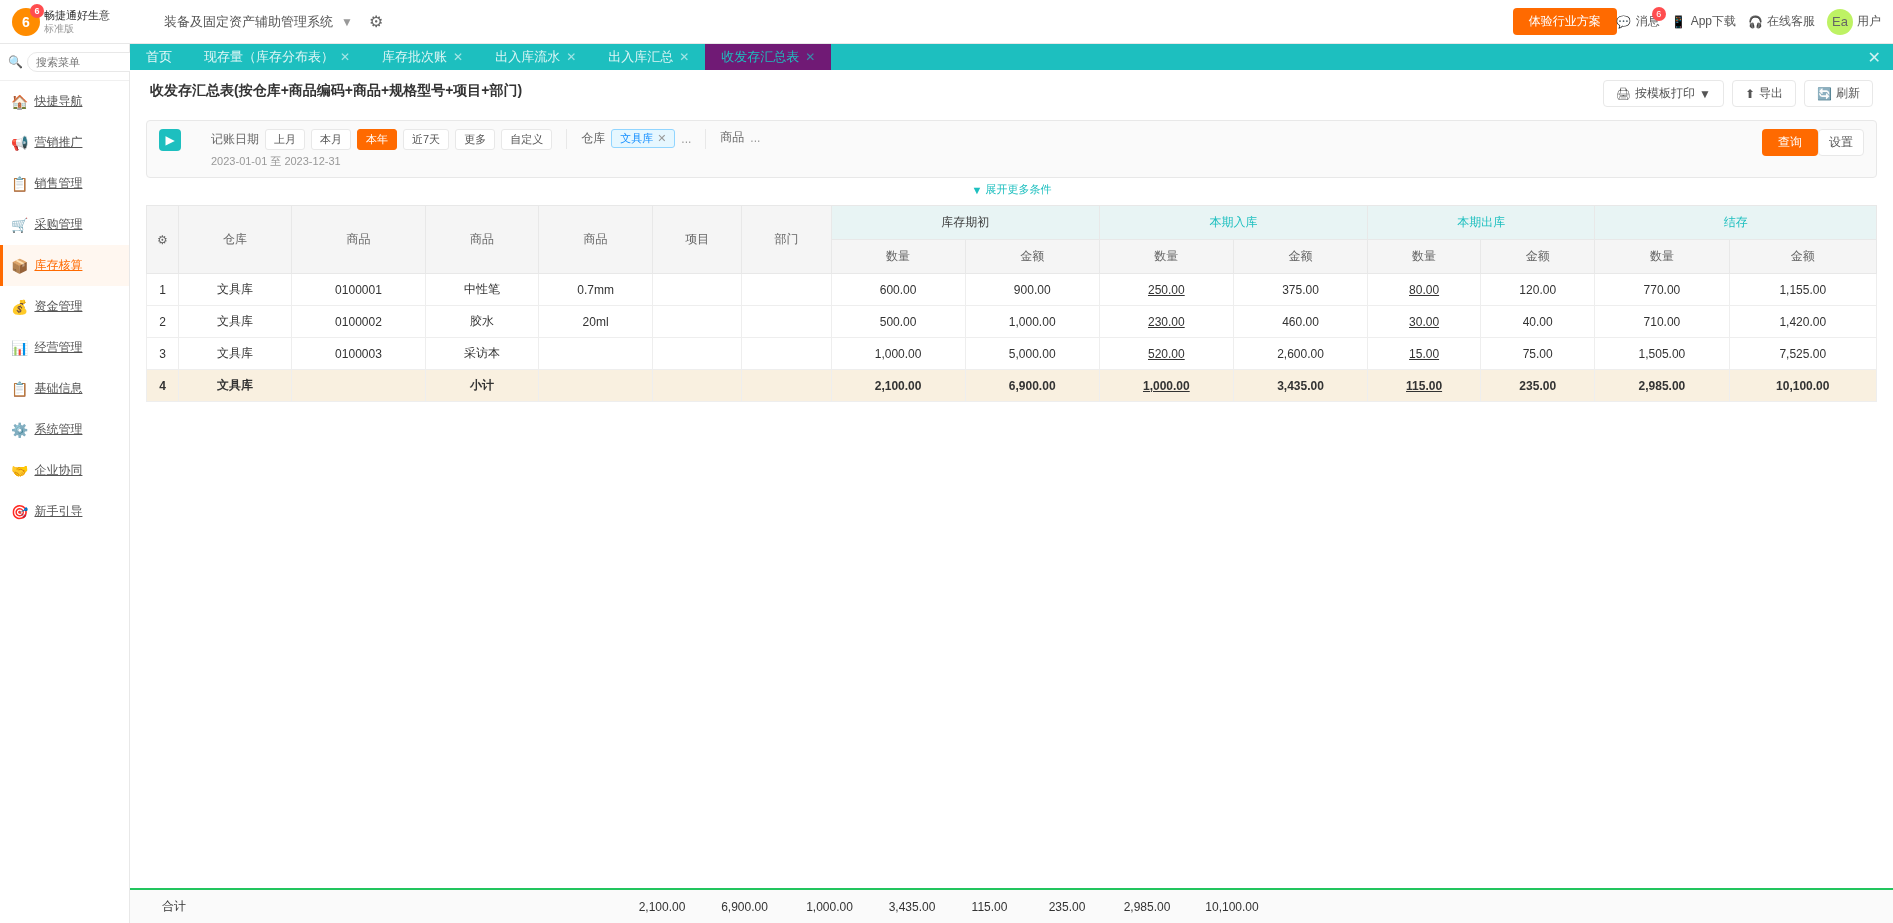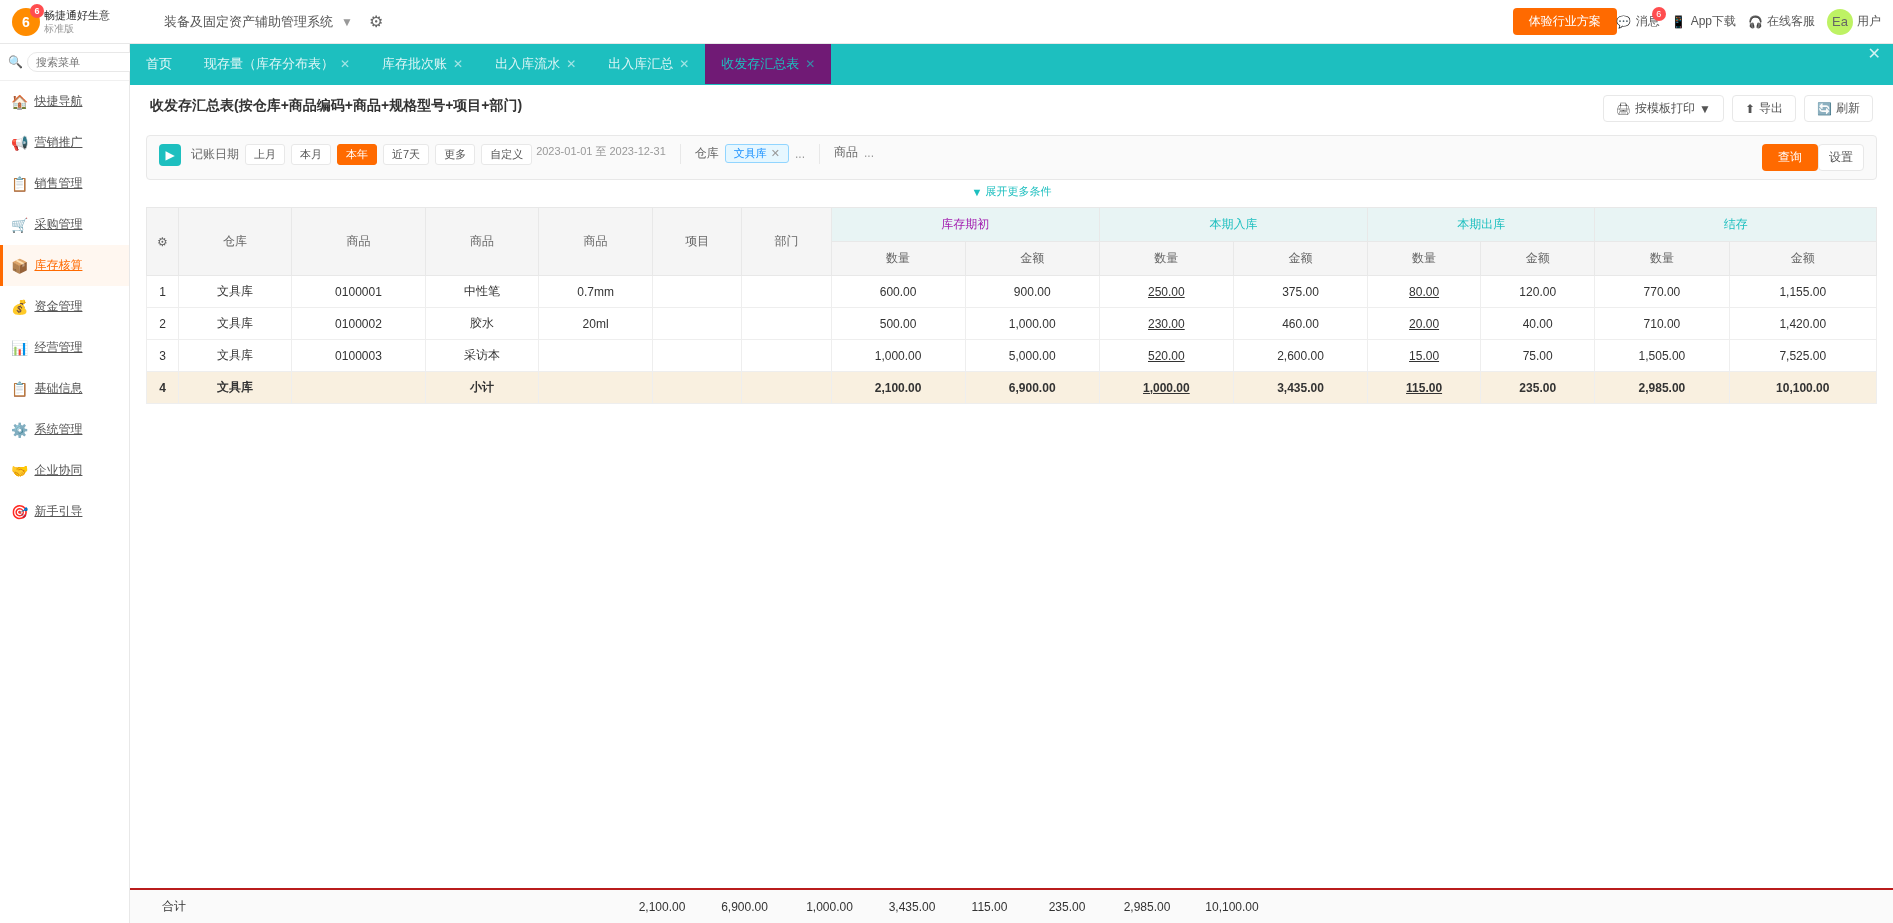--- a/index.html
+++ b/index.html
@@ -4,21 +4,21 @@
   <style>
     * { box-sizing: border-box; margin: 0; padding: 0; }
     body { font-family: 'Microsoft YaHei', Arial, sans-serif; font-size: 12px; background: #f0f2f5; overflow: hidden; }
 
     
     .app-container { display: flex; flex-direction: column; height: 923px; width: 1893px; }
     .top-bar { display: flex; align-items: center; height: 44px; background: #fff; border-bottom: 1px solid #e8e8e8; padding: 0 12px; flex-shrink: 0; }
     .main-area { display: flex; flex: 1; overflow: hidden; }
     .sidebar { width: 130px; background: #fff; border-right: 1px solid #e8e8e8; flex-shrink: 0; display: flex; flex-direction: column; }
     .content-area { flex: 1; display: flex; flex-direction: column; overflow: hidden; }
-    .tab-bar { background: #1dbfbf; display: flex; align-items: flex-start; height: 41px; flex-shrink: 0; }
+    .tab-bar { background: #1dbfbf; display: flex; align-items: center; height: 26px; flex-shrink: 0; }
     .page-content { flex: 1; background: #fff; padding: 0; overflow: auto; }
 
     
     .logo-area { display: flex; align-items: center; width: 128px; flex-shrink: 0; }
     .logo-icon { width: 28px; height: 28px; background: #ff8c00; border-radius: 50%; display: flex; align-items: center; justify-content: center; color: white; font-weight: bold; font-size: 14px; margin-right: 4px; position: relative; }
     .logo-badge { position: absolute; top: -4px; right: -4px; background: #ff4d4f; color: white; border-radius: 50%; width: 14px; height: 14px; font-size: 9px; display: flex; align-items: center; justify-content: center; }
     .logo-text { font-size: 11px; color: #333; line-height: 1.3; }
     .system-title { flex: 1; display: flex; align-items: center; gap: 8px; }
     .settings-icon { color: #666; cursor: pointer; font-size: 16px; margin: 0 8px; }
     .experience-btn { background: #ff6a00; color: white; border: none; border-radius: 4px; padding: 5px 16px; cursor: pointer; font-size: 12px; }
@@ -222,21 +222,21 @@
             <button class="action-btn">
               <span>🔄</span>
               <span>刷新</span>
             </button>
           </div>
 
           <div style="padding:0 16px 4px;">
             <div style="display:flex;align-items:flex-start;border:1px solid #e8e8e8;background:#fafafa;border-radius:4px;padding:8px 12px;gap:10px;">
               <div class="filter-toggle">▶</div>
 
-              <div style="display:flex;flex-direction:row;gap:4px;">
+              <div style="display:flex;flex-direction:column;gap:4px;margin-left:20px;">
                 <div style="display:flex;align-items:center;gap:6px;">
                   <span class="filter-label">记账日期</span>
                   <button class="date-btn">上月</button>
                   <button class="date-btn">本月</button>
                   <button class="date-btn active">本年</button>
                   <button class="date-btn">近7天</button>
                   <button class="date-btn">更多</button>
                   <button class="date-btn">自定义</button>
                 </div>
                 <div class="date-range">2023-01-01 至 2023-12-31</div>
@@ -280,21 +280,21 @@
                 <tr>
                   <th rowspan="2" class="col-settings">
                     <div class="gear-cell">⚙</div>
                   </th>
                   <th rowspan="2">仓库</th>
                   <th rowspan="2">商品</th>
                   <th rowspan="2">商品</th>
                   <th rowspan="2">商品</th>
                   <th rowspan="2">项目</th>
                   <th rowspan="2">部门</th>
-                  <th colspan="2" style="background:#e8f4f4;color:#a21caf;">库存期初</th>
+                  <th colspan="2" style="background:#e8f4f4;color:#404040;">库存期初</th>
                   <th colspan="2" style="background:#e8f4f4;color:#1dbfbf;">本期入库</th>
                   <th colspan="2" style="background:#e8f4f4;color:#1dbfbf;">本期出库</th>
                   <th colspan="2" style="background:#e8f4f4;color:#1dbfbf;font-family:Liberation Serif, serif;">结存</th>
                 </tr>
                 <tr>
                   <th>数量</th>
                   <th>金额</th>
                   <th>数量</th>
                   <th>金额</th>
                   <th>数量</th>
@@ -326,21 +326,21 @@
                     <td>文具库</td>
                     <td>0100002</td>
                     <td>胶水</td>
                     <td>20ml</td>
                     <td></td>
                     <td></td>
                     <td>500.00</td>
                     <td>1,000.00</td>
                     <td><span class="num-underline">230.00</span></td>
                     <td>460.00</td>
-                    <td><span class="num-underline">20.00</span></td>
+                    <td><span class="num-underline">30.00</span></td>
                     <td>40.00</td>
                     <td>710.00</td>
                     <td>1,420.00</td>
                   </tr>
                   <tr>
                     <td>3</td>
                     <td>文具库</td>
                     <td>0100003</td>
                     <td>采访本</td>
                     <td></td>
@@ -371,21 +371,21 @@
                     <td>235.00</td>
                     <td>2,985.00</td>
                     <td>10,100.00</td>
                   </tr>
                 </tbody>
             </table>
           </div>
         </div>
 
         <div style="height:60px;"></div>
-        <div class="footer-total" style="position:fixed;bottom:0;left:130px;right:0;z-index:100;background:#fafafa;border-top:2px solid #b91c1c;display:flex;align-items:center;padding:8px 32px;font-size:12px;margin-top:16px;">
+        <div class="footer-total" style="position:fixed;bottom:0;left:130px;right:0;z-index:100;background:#fafafa;border-top:2px solid #22c55e;display:flex;align-items:center;padding:8px 32px;font-size:12px;margin-top:16px;">
           <span style="width:460px;font-weight:500;">合计</span>
           <span style="width:80px;text-align:center;font-weight:500;">2,100.00</span>
           <span style="width:85px;text-align:center;font-weight:500;">6,900.00</span>
           <span style="width:85px;text-align:center;font-weight:500;">1,000.00</span>
           <span style="width:80px;text-align:center;font-weight:500;">3,435.00</span>
           <span style="width:75px;text-align:center;font-weight:500;">115.00</span>
           <span style="width:80px;text-align:center;font-weight:500;">235.00</span>
           <span style="width:80px;text-align:center;font-weight:500;">2,985.00</span>
           <span style="width:90px;text-align:center;font-weight:500;">10,100.00</span>
         </div>

